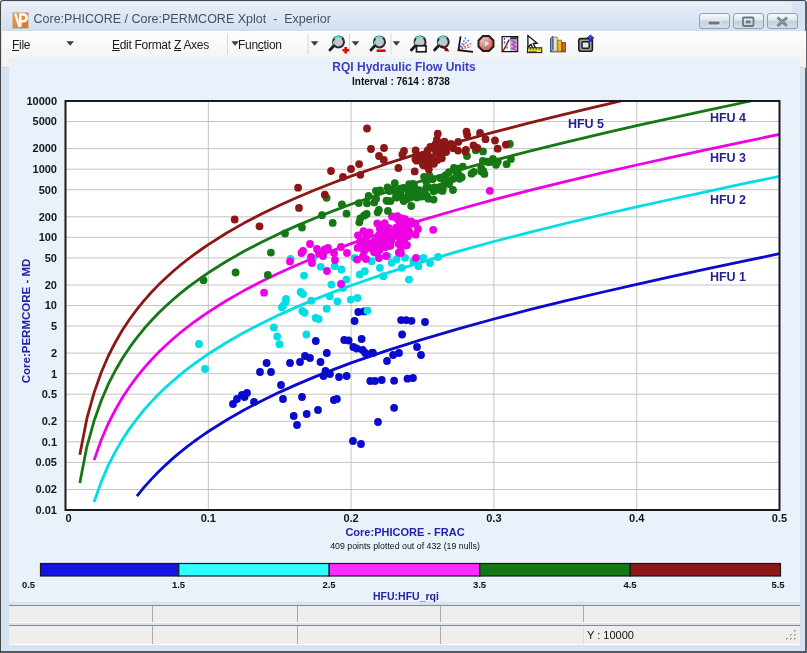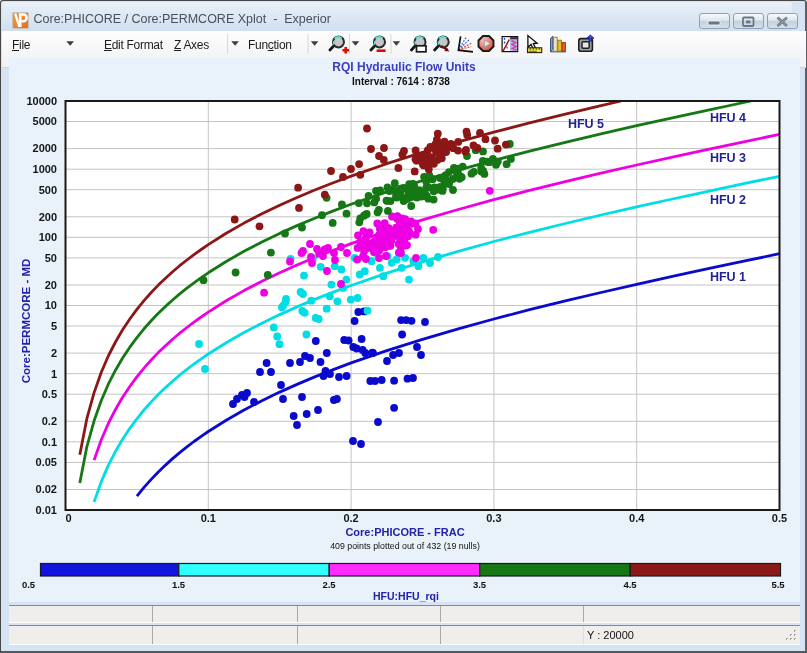--- a/index.html
+++ b/index.html
@@ -28,23 +28,23 @@
           <rect x="9" y="2.5" width="10.5" height="8.5" rx="1" fill="none" stroke="#6b7687" stroke-width="1.8"></rect>
           <rect x="12" y="5.5" width="4.5" height="2.8" fill="#6b7687"></rect>
         </svg></div>
   <div class="btn" style="left:764.7px"><svg width="29" height="13">
           <path d="M9.5 2.5 L19 11 M19 2.5 L9.5 11" stroke="#6b7687" stroke-width="2.6"></path>
           <path d="M9.5 2.5 L19 11 M19 2.5 L9.5 11" stroke="#9aa3b0" stroke-width="1"></path>
         </svg></div>
  </div>
  <div class="menubar">
   <div class="mi" style="left:10px"><u>F</u>ile</div>
-  <div class="mi" style="left:102px"><u>E</u>dit Format</div>
+  <div class="mi" style="left:110px"><u>E</u>dit Format</div>
   <div class="mi" style="left:172px"><u>Z</u> Axes</div>
-  <div class="mi" style="left:246px">Fun<u>c</u>tion</div>
+  <div class="mi" style="left:236px">Fun<u>c</u>tion</div>
  </div>
  <svg width="807" height="57" style="position:absolute;left:0;top:0">
       <line x1="226.5" y1="33" x2="226.5" y2="53" stroke="#d8d8d8" stroke-width="1"></line>
       <line x1="307" y1="33" x2="307" y2="53" stroke="#d8d8d8" stroke-width="1"></line>
       <line x1="348.5" y1="33" x2="348.5" y2="53" stroke="#d8d8d8" stroke-width="1"></line>
       <line x1="390" y1="33" x2="390" y2="53" stroke="#d8d8d8" stroke-width="1"></line>
       <path d="M65.4 40.2 h7.6 l-3.8 4.6 z" fill="#3d3d3d"></path>
       <path d="M230.29999999999998 40.2 h7.6 l-3.8 4.6 z" fill="#3d3d3d"></path>
       <path d="M309.8 40.2 h7.6 l-3.8 4.6 z" fill="#3d3d3d"></path>
       <path d="M350.7 40.2 h7.6 l-3.8 4.6 z" fill="#3d3d3d"></path>
@@ -674,21 +674,21 @@
    <div class="cell" style="left:143px"></div>
       <div class="cell" style="left:288px"></div>
       <div class="cell" style="left:431px"></div>
       <div class="cell" style="left:574px"></div>
  </div>
  <div class="sbar" style="top:624px;height:20px;border-top:1px solid #888;border-bottom:1px solid #fff">
    <div class="cell" style="left:143px"></div>
       <div class="cell" style="left:288px"></div>
       <div class="cell" style="left:431px"></div>
       <div class="cell" style="left:574px;border-left:1px solid #e0dedc"></div>
-   <div class="stext" style="left:578px;top:3px">Y : 20000</div>
+   <div class="stext" style="left:578px;top:3px">Y : 10000</div>
    <svg width="14" height="14" style="position:absolute;right:1px;bottom:1px">
      <g fill="#a8a49e">
           <rect x="9" y="9" width="2" height="2"></rect>
           <rect x="9" y="5" width="2" height="2"></rect>
           <rect x="9" y="1" width="2" height="2"></rect>
           <rect x="5" y="9" width="2" height="2"></rect>
           <rect x="5" y="5" width="2" height="2"></rect>
           <rect x="1" y="9" width="2" height="2"></rect>
         </g>
      <g fill="#ffffff">

